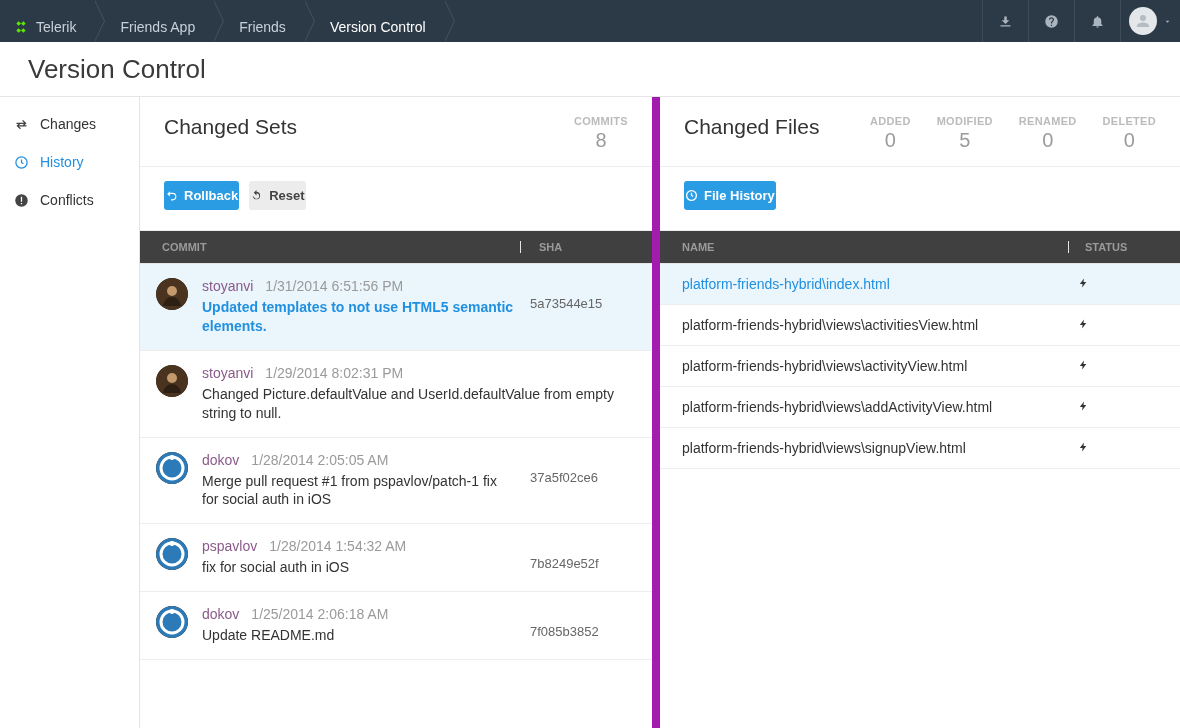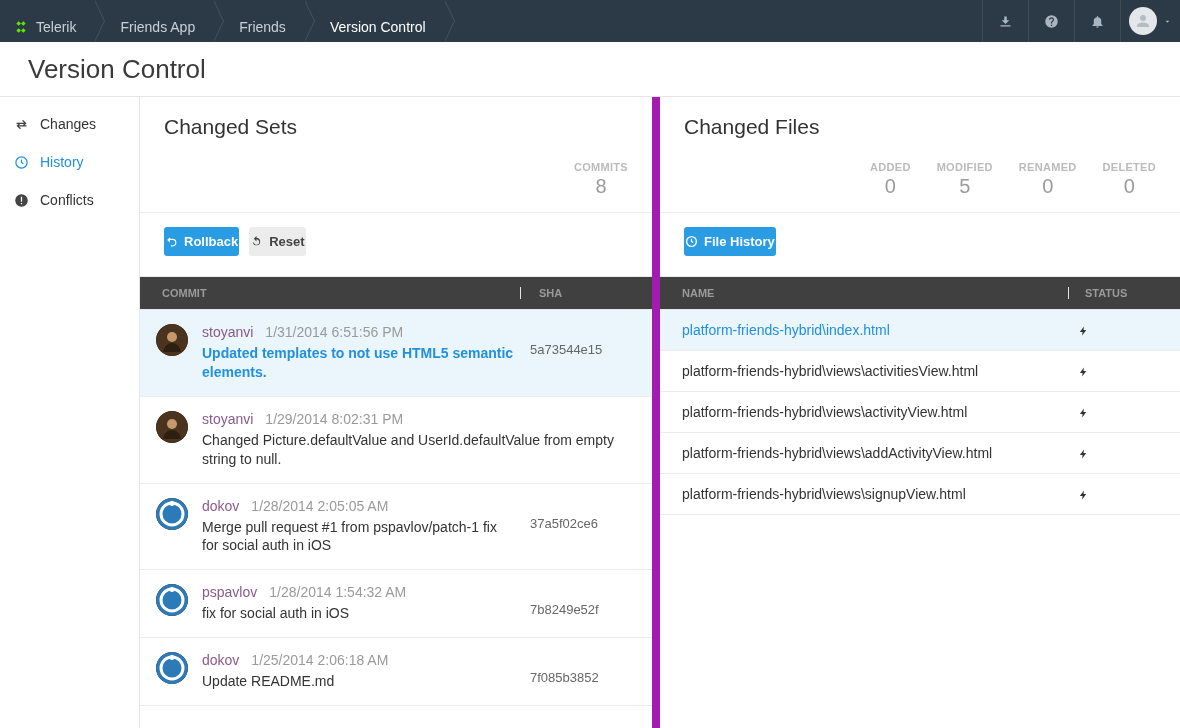--- a/index.html
+++ b/index.html
@@ -24,21 +24,21 @@
 .sidenav-item { display: flex; align-items: center; gap: 10px; padding: 11px 14px; cursor: pointer; color: #333; }
 .sidenav-item.active { color: #2190e0; }
 .sidenav-item.active .sn-ico { color: #2190e0; }
 .sn-ico { width: 16px; text-align: center; color: #444; }
 .main-panels { flex: 1; display: flex; background: #f8f8f8; }
 .panel { background: #fff; margin: 0 0 0 0; display: flex; flex-direction: column; }
 .panel.left { width: 520px; margin-left: 0; border-right: 8px solid #a21caf; }
 .panel.right { flex: 1; }
 .panel-hdr { display: flex; align-items: flex-start; padding: 18px 24px 14px 24px; border-bottom: 1px solid #ececec; }
 .panel-hdr h2 { font-weight: 400; font-size: 21px; flex: 1; }
-.stats { display: flex; gap: 26px; margin-top: 46px; }
+.stats { display: flex; gap: 26px; }
 .stat { text-align: center; color: #bbb; }
 .stat-label { font-size: 11px; font-weight: 700; letter-spacing: 0.3px; }
 .stat-val { font-size: 20px; color: #9b9b9b; margin-top: 2px; }
 .panel-actions { padding: 14px 24px 20px 24px; border-bottom: 1px solid #ececec; display: flex; gap: 10px; }
 .btn { border: none; border-radius: 3px; padding: 7px 1px; font-size: 13px; font-weight: 600; cursor: pointer; display: inline-flex; align-items: center; gap: 6px; }
 .btn.primary { background: #299ce4; color: #fff; }
 .btn.secondary { background: #ececec; color: #444; }
 .th-row { display: flex; background: #404040; border-bottom: 1px solid #e5e5e5; padding: 10px 22px; font-size: 11px; color: #9a9a9a; font-weight: 700; }
 .commits-th-commit { flex: 1; }
 .commits-th-sha { width: 110px; text-align: left; padding-left: 18px; border-left: 1px solid #e5e5e5; }
@@ -49,21 +49,21 @@
 .commit-row.selected { background: #eaf5fc; }
 .commit-avatar { width: 32px; height: 32px; border-radius: 50%; flex-shrink: 0; background:#3b2a1f; display:flex; align-items:center; justify-content:center; overflow:hidden; }
 .commit-body { flex: 1; }
 .commit-meta { display: flex; gap: 12px; margin-bottom: 4px; align-items: baseline; }
 .commit-author { color: #8a5a8a; font-size: 14px; }
 .commit-date { color: #9a9a9a; font-size: 14px; }
 .commit-msg { color: #333; font-size: 14px; line-height: 1.35; }
 .commit-row.selected .commit-msg { color: #2190e0; font-weight: bold; }
 .commit-sha-col { width: 100px; color: #666; font-size: 13px; padding-top: 18px; text-align: left; }
 .files-list { overflow-y: auto; flex: 1; }
-.file-row { display: flex; padding: 12px 22px; border-bottom: 1px solid #ececec; cursor: pointer; align-items: flex-end; }
+.file-row { display: flex; padding: 12px 22px; border-bottom: 1px solid #ececec; cursor: pointer; align-items: flex-start; }
 .file-row.selected { background: #eaf5fc; }
 .file-name { flex: 1; color: #333; font-size: 14px; }
 .file-row.selected .file-name { color: #2190e0; }
 .file-status { width: 80px; text-align: center; color: #333; }
 svg { display: block; }
 ::-webkit-scrollbar { width: 10px; }
 ::-webkit-scrollbar-track { background: #eee; }
 ::-webkit-scrollbar-thumb { background: #bdbdbd; border-radius: 2px; }
 </style>
 </head>

